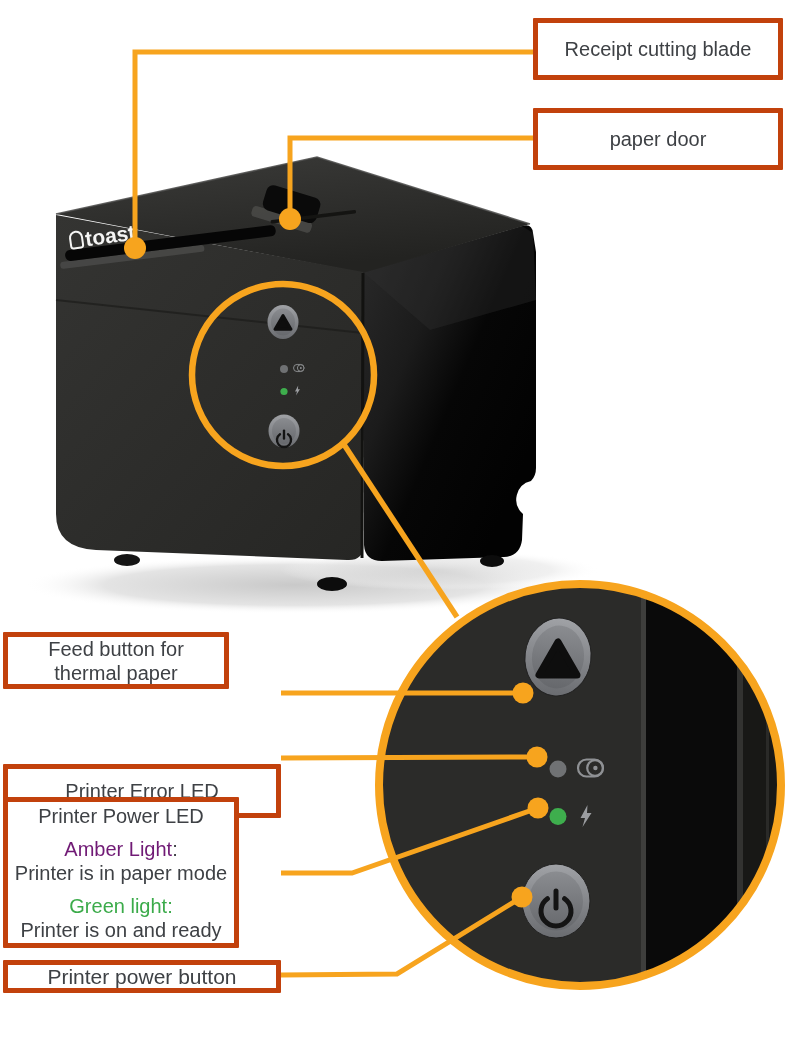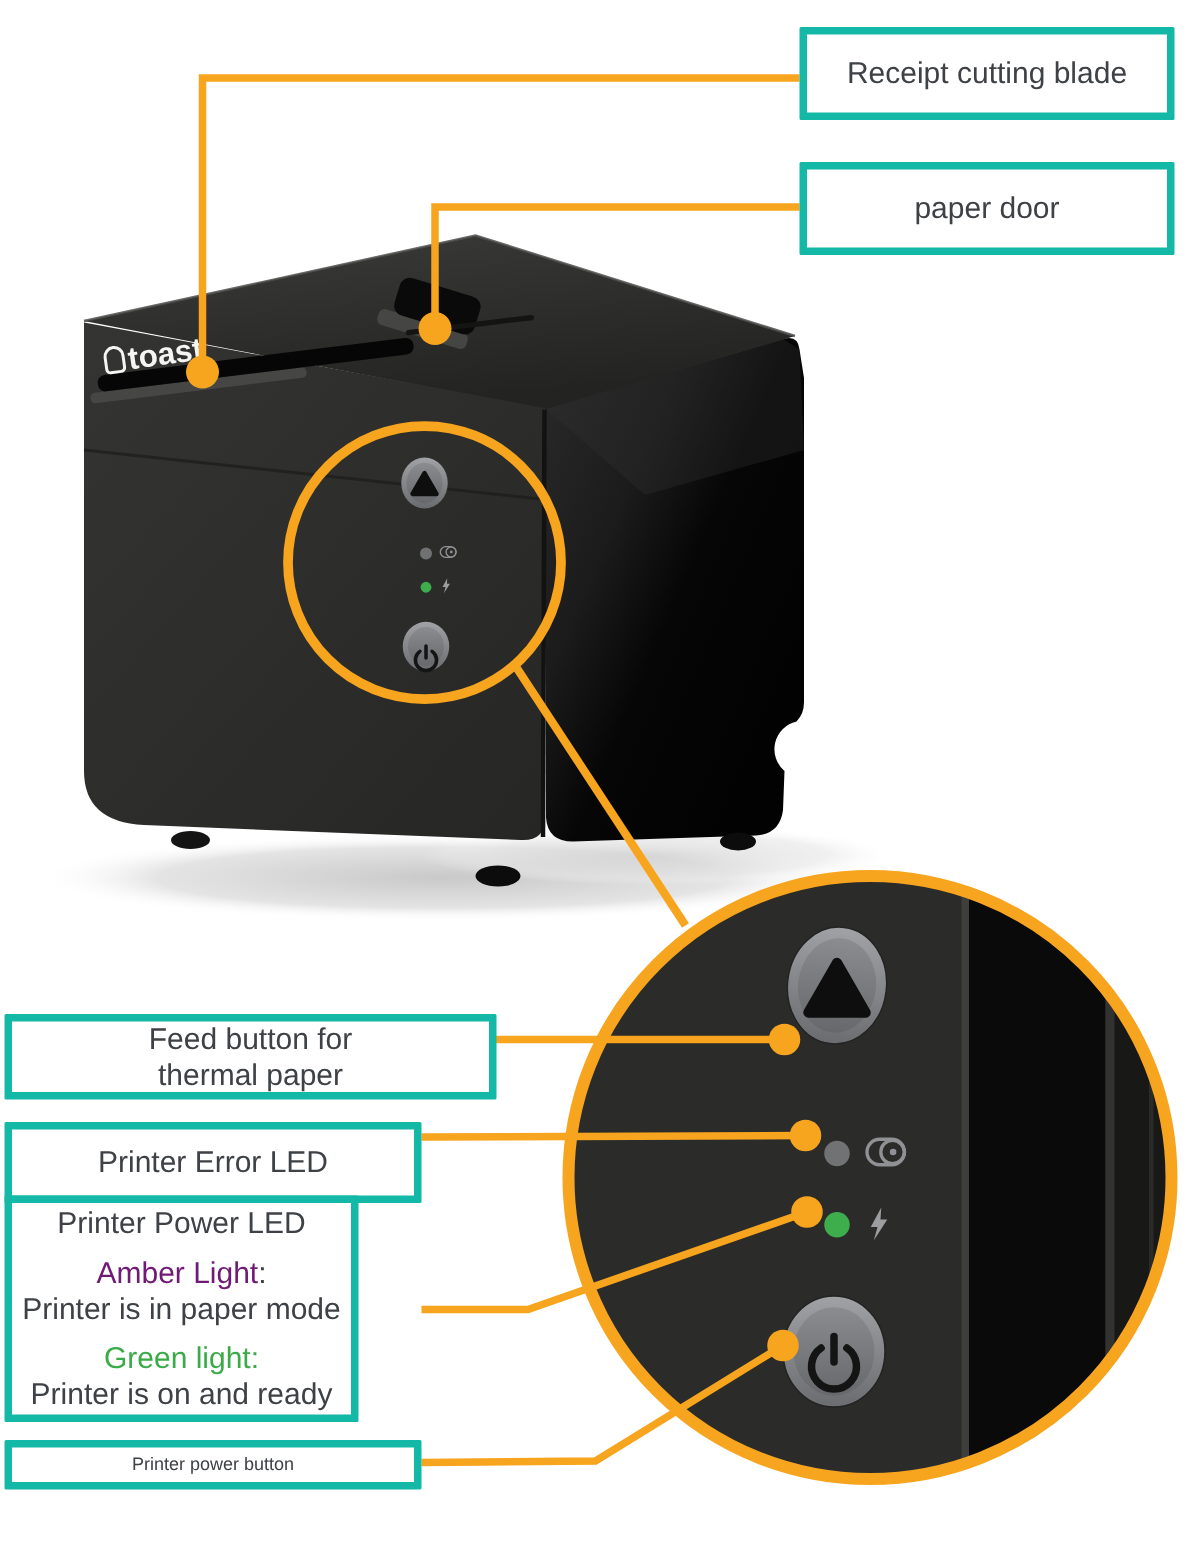--- a/index.html
+++ b/index.html
@@ -1,34 +1,34 @@
 <!DOCTYPE html>
 <html><head>
 <meta charset="utf-8">
 <style>
   html,body{margin:0;padding:0;background:#ffffff;}
   body{width:799px;height:1037px;position:relative;font-family:"Liberation Sans",sans-serif;}
   #stage{position:absolute;left:0;top:0;width:799px;height:1037px;}
   svg{position:absolute;left:0;top:0;}
   .callout{
-    position:absolute;background:#fff;border:5px solid #14b8a6;box-sizing:border-box;
+    position:absolute;background:#fff;border:5px solid #c2410c;box-sizing:border-box;
     display:flex;flex-direction:column;align-items:center;justify-content:center;
     text-align:center;color:#3E4145;font-size:20px;line-height:1.2;border-radius:1px;
   }
   .callout .amber{color:#701a75;}
   .callout .green{color:#3BAB4A;}
   .pl-title{margin-bottom:9px;}
   .pl-line{line-height:24px;}
   .pl-gap{margin-top:9px;}
   #box-receipt{left:533px;top:18px;width:250px;height:62px;}
   #box-latch{left:533px;top:108px;width:250px;height:62px;}
-  #box-feed{left:3px;top:676px;width:328px;height:57px;}
-  #box-error{left:3px;top:748px;width:278px;height:54px;}
+  #box-feed{left:3px;top:632px;width:226px;height:57px;}
+  #box-error{left:3px;top:764px;width:278px;height:54px;}
   #box-powerled{left:3px;top:797px;width:236px;height:151px;font-size:20px;}
-  #box-powerbtn{left:3px;top:960px;width:278px;height:33px;font-size:12px;}
+  #box-powerbtn{left:3px;top:960px;width:278px;height:33px;font-size:21px;}
 </style>
 </head>
 <body>
 
 <div id="stage">
 
 <svg width="799" height="1037" viewBox="0 0 799 1037">
   <defs>
     <linearGradient id="gFront" x1="0" y1="0" x2="1" y2="1">
       <stop offset="0" stop-color="#343432"></stop>

